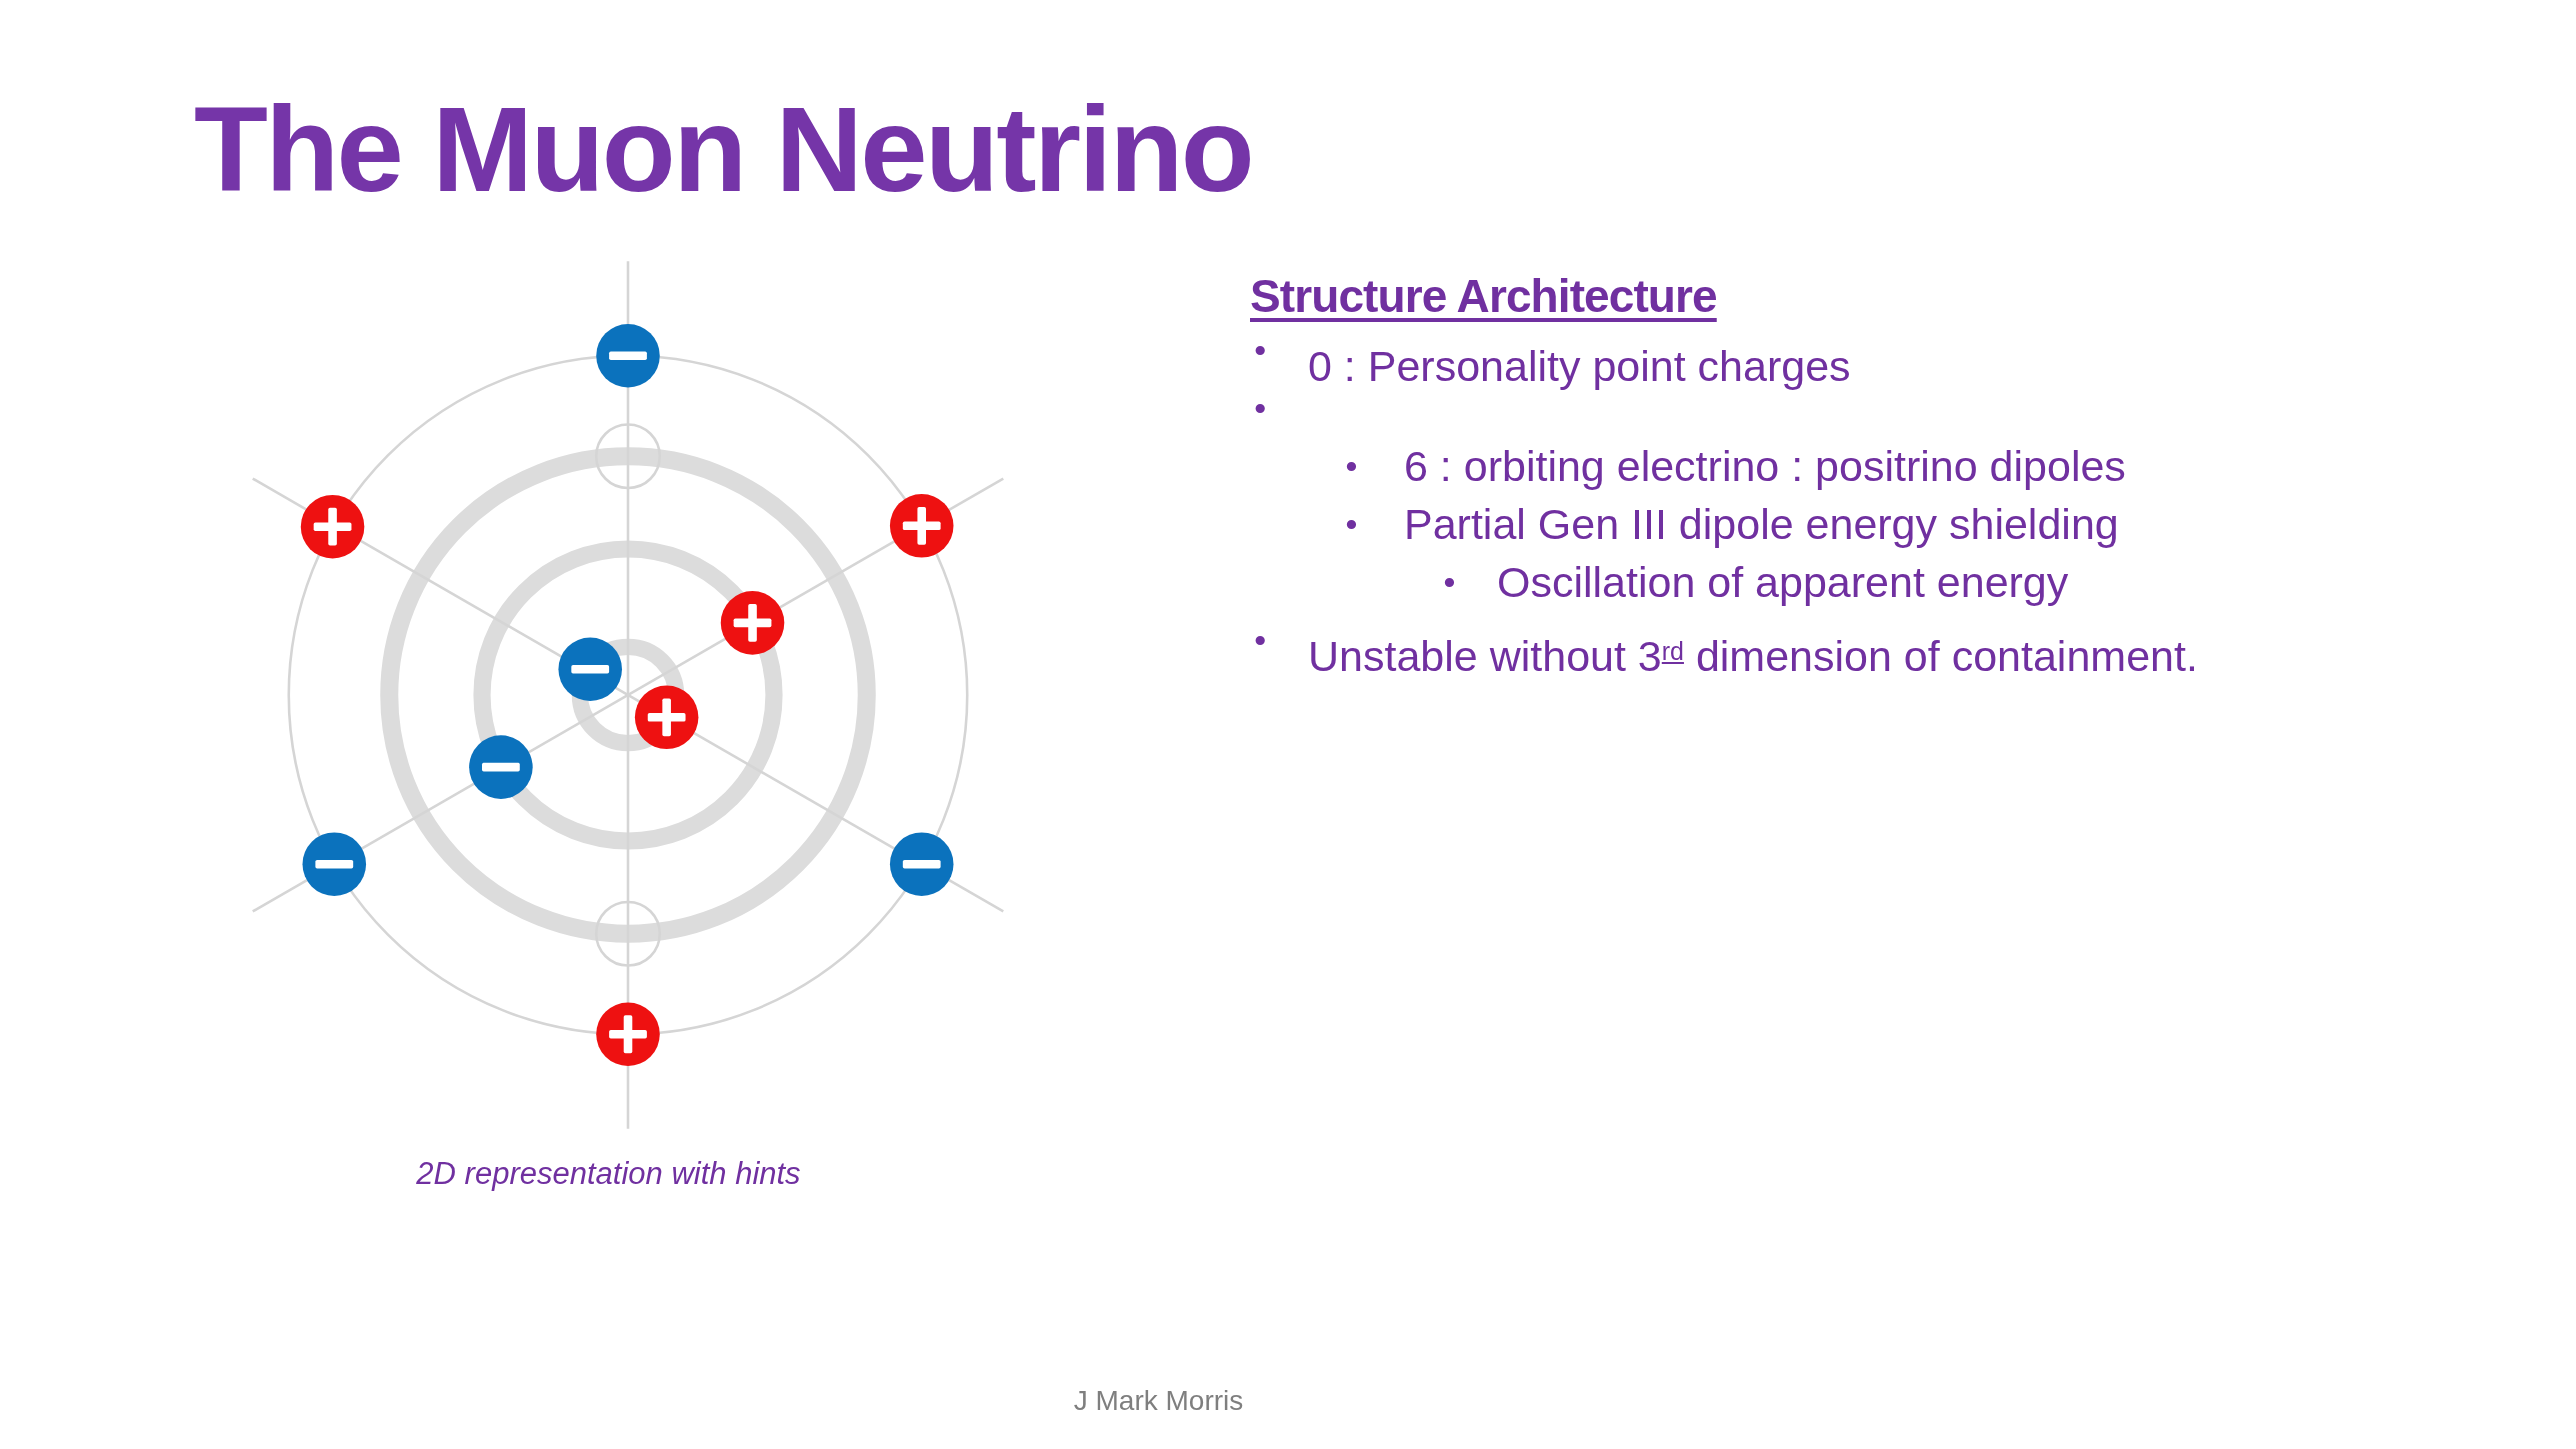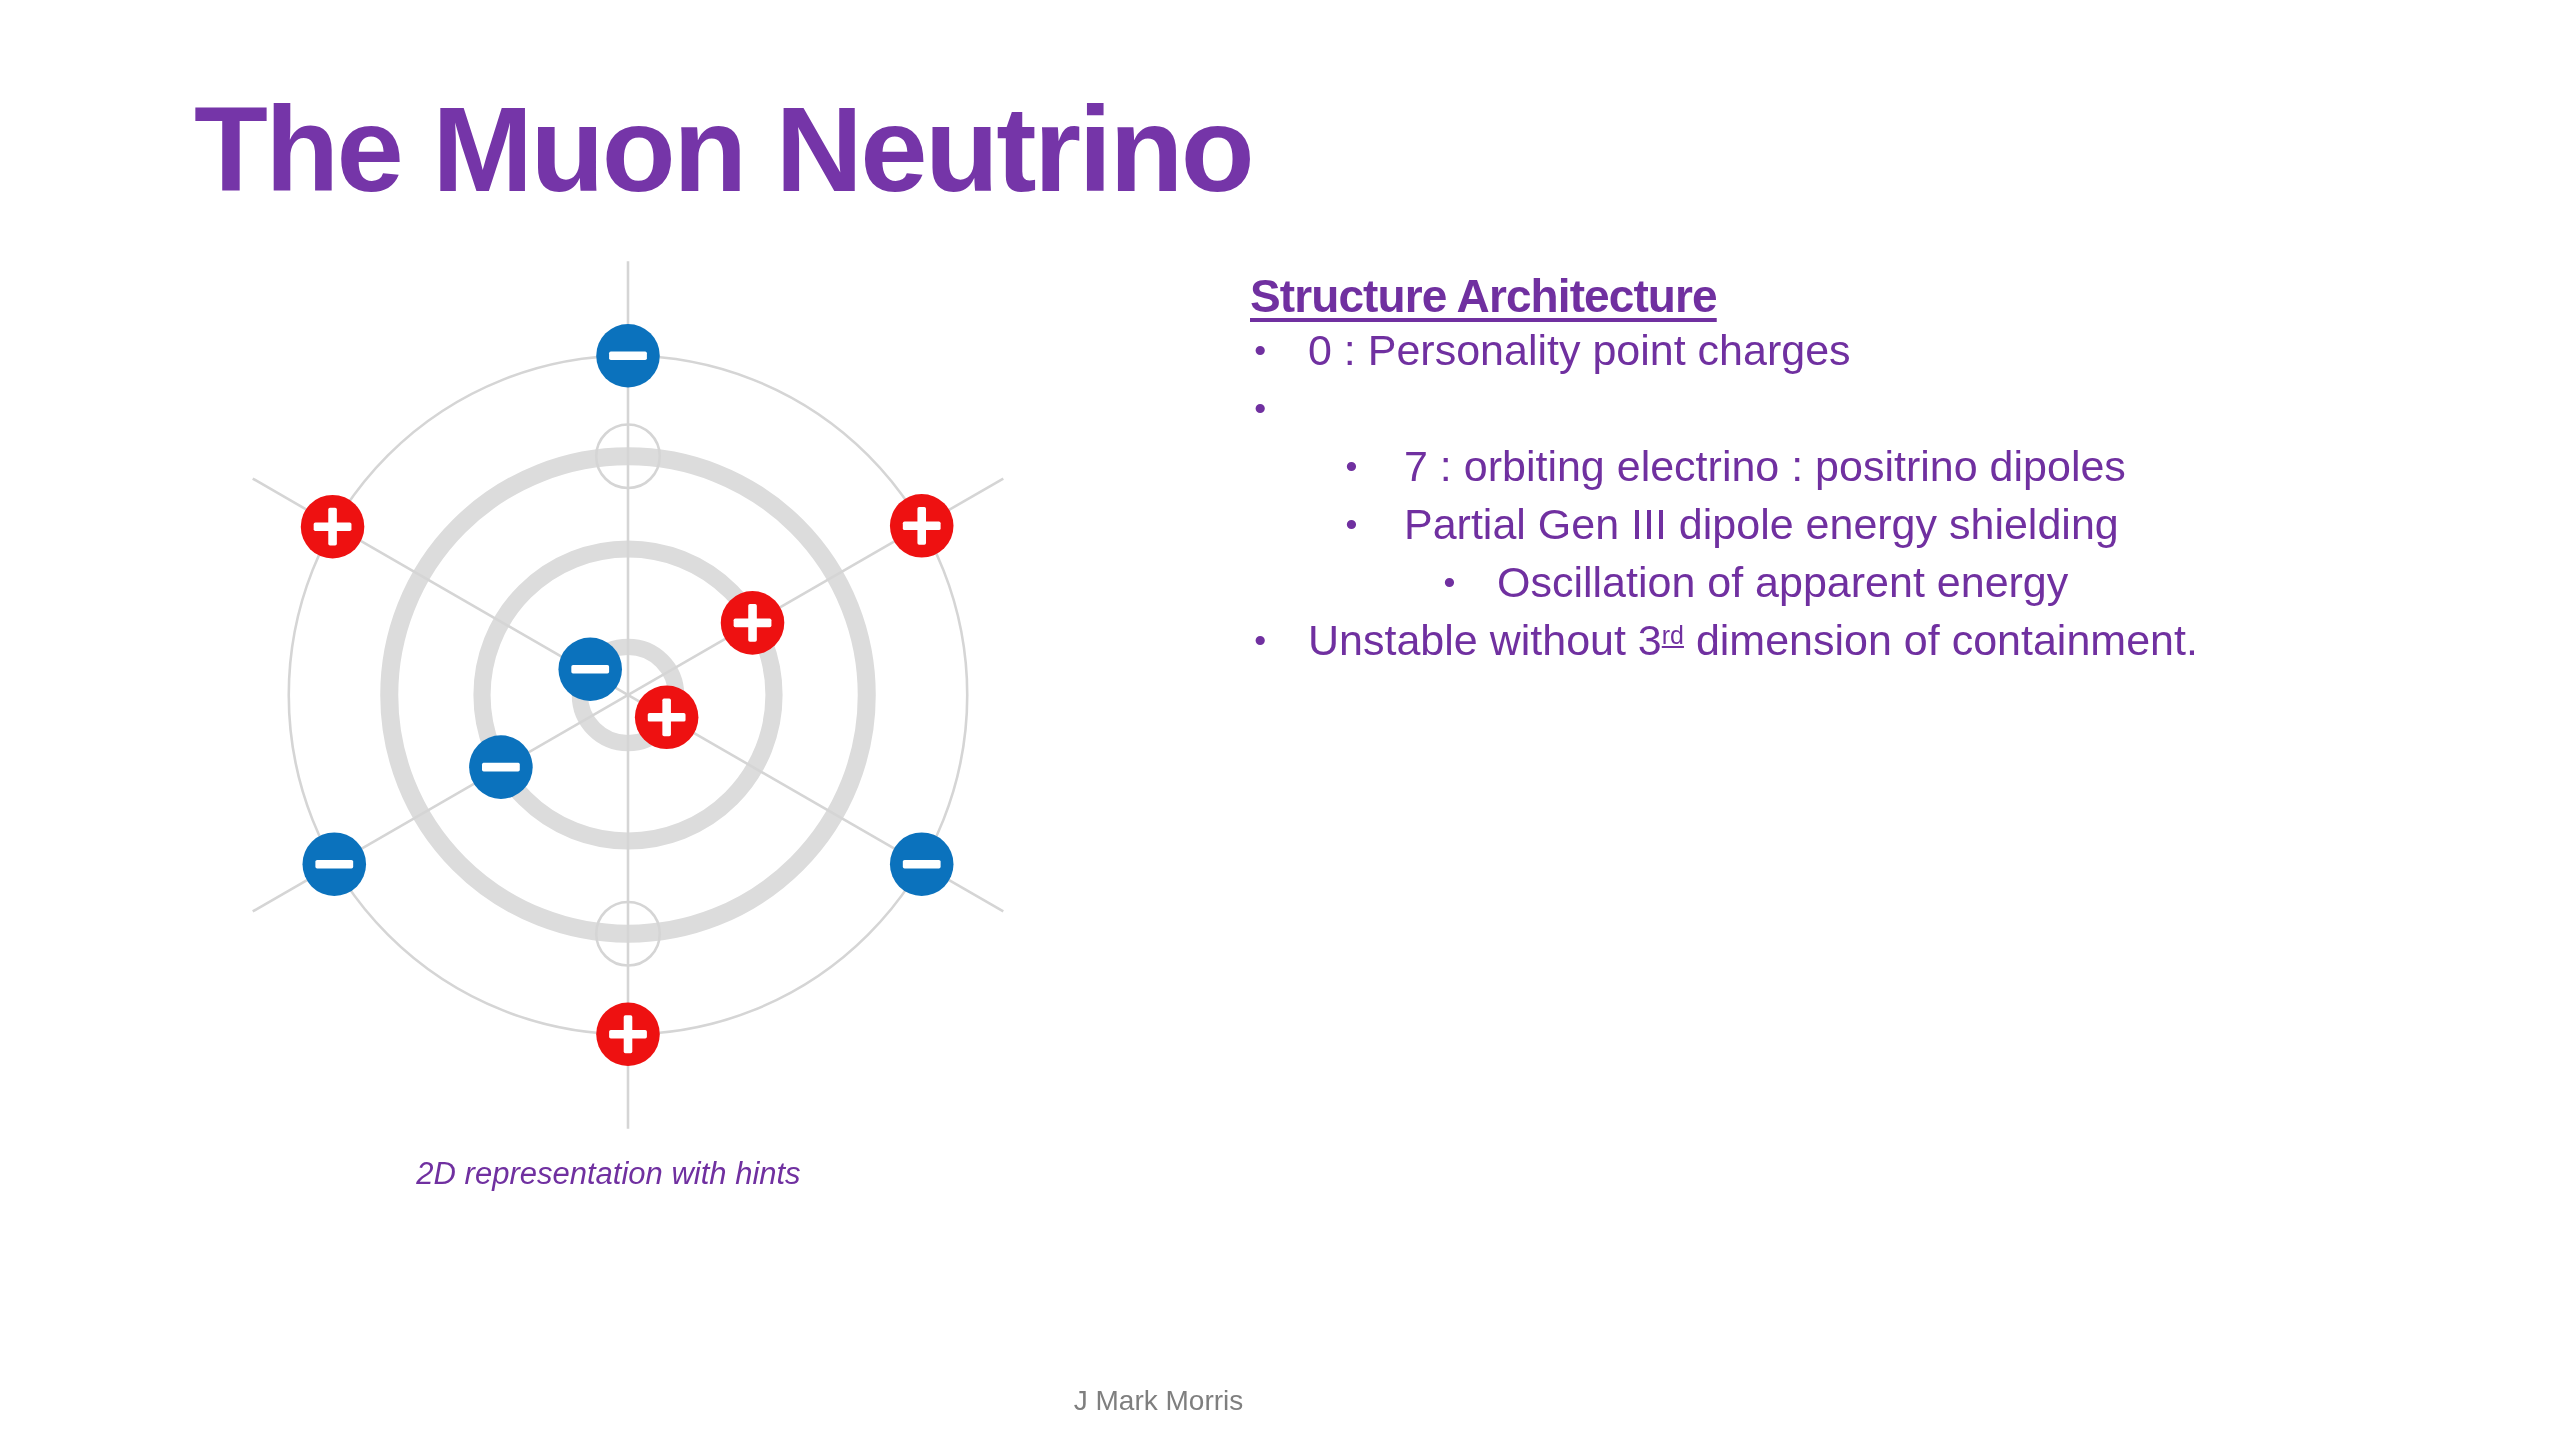--- a/index.html
+++ b/index.html
@@ -60,21 +60,21 @@
     position: absolute;
     top: 0;
     width: 17px;
     text-align: center;
     font-size: 34px;
     line-height: 58px;
   }
   .lvl1 .marker { left: 1.7px; }
   .lvl2 .marker { left: 93px; }
   .lvl3 .marker { left: 191px; }
-  .lvl1 .btext { padding-left: 58px; display: inline-block; }
+  .lvl1 .btext { padding-left: 58px; display: inline-block; margin-top: 16px; }
   .lvl2 .btext { padding-left: 154px; display: inline-block; }
   .lvl3 .btext { padding-left: 247px; display: inline-block; }
   .bullet-row sup {
     font-size: 58%;
     position: relative;
     top: -0.45em;
     vertical-align: baseline;
     text-decoration: underline;
   }
   .caption {
@@ -178,21 +178,21 @@
   <div class="bullets">
     <div class="bullet-row lvl1">
       <span class="marker">•</span>
       <span class="btext">0 : Personality point charges</span>
     </div>
     <div class="bullet-row lvl1">
       <span class="marker">•</span>
     </div>
     <div class="bullet-row lvl2">
       <span class="marker">•</span>
-      <span class="btext">7 : orbiting electrino : positrino dipoles</span>
+      <span class="btext">6 : orbiting electrino : positrino dipoles</span>
     </div>
     <div class="bullet-row lvl2">
       <span class="marker">•</span>
       <span class="btext">Partial Gen III dipole energy shielding</span>
     </div>
     <div class="bullet-row lvl3">
       <span class="marker">•</span>
       <span class="btext">Oscillation of apparent energy</span>
     </div>
     <div class="bullet-row lvl1">

